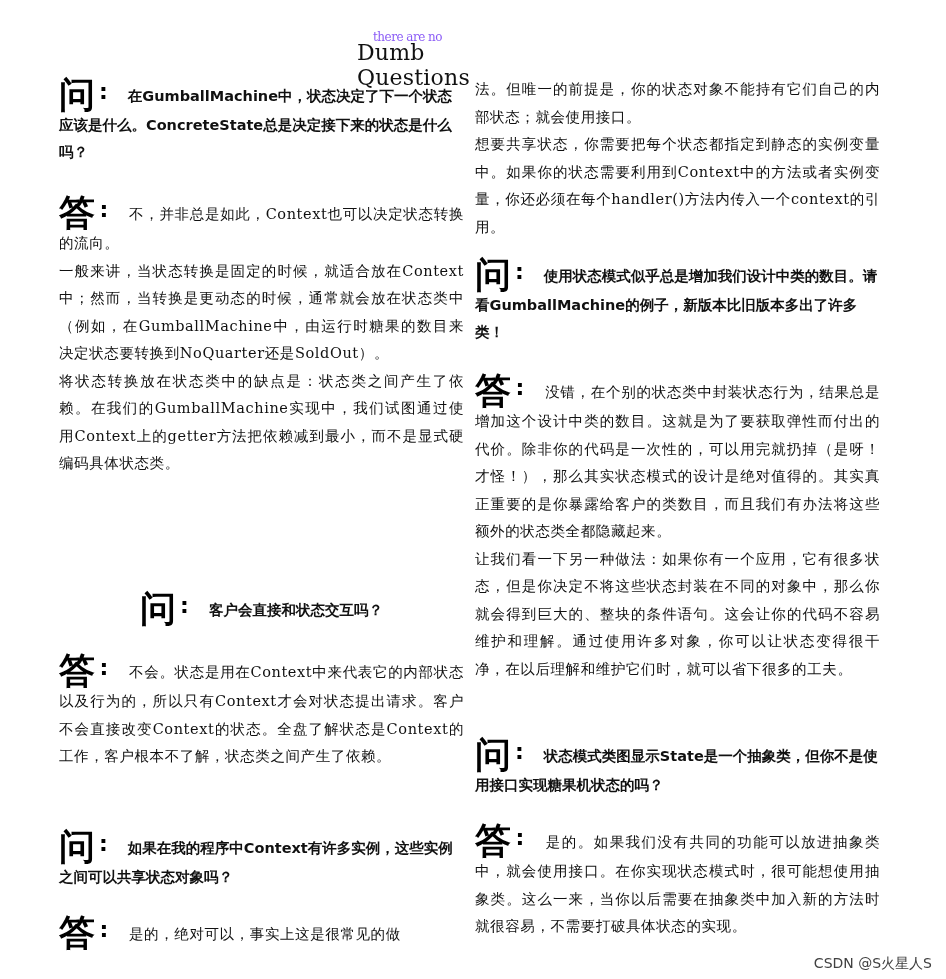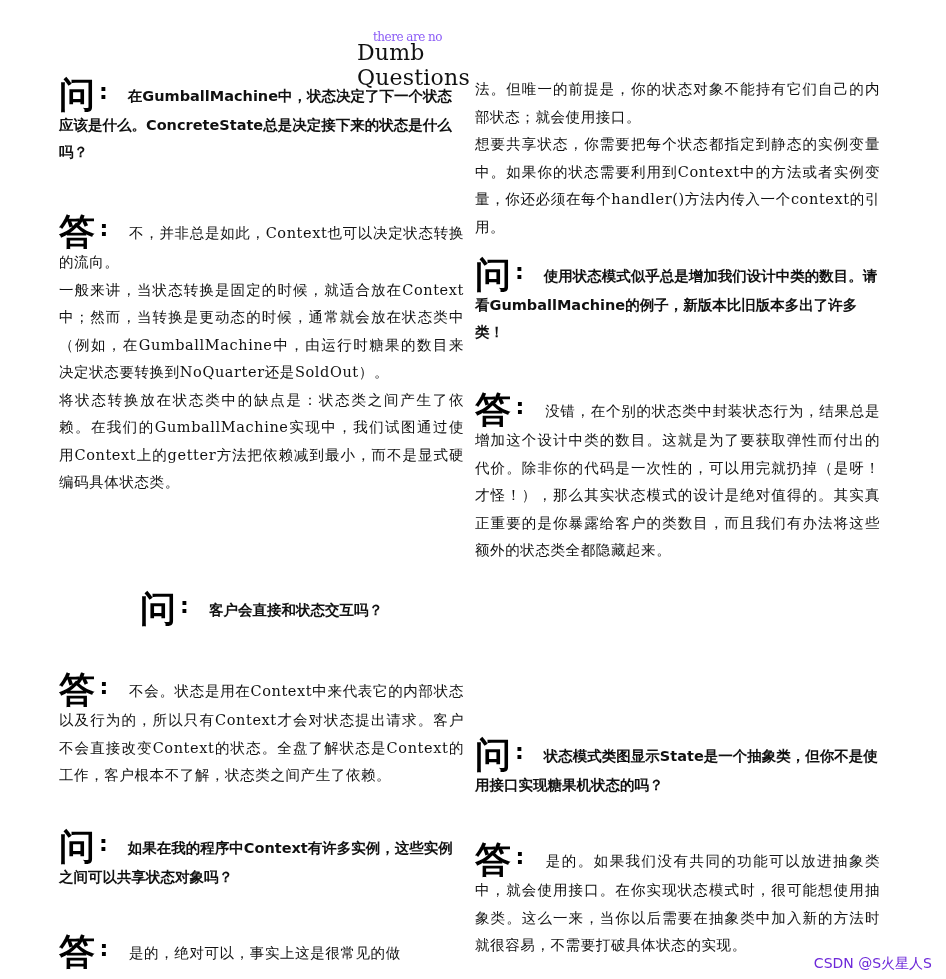--- a/index.html
+++ b/index.html
@@ -38,30 +38,29 @@
     font-size: 22px; margin-right: 20px; color: #000;
   }
   .q-text {
     font-family: "DejaVu Sans", "Liberation Sans", sans-serif;
     font-weight: bold; font-size: 14.5px; line-height: 27px;
   }
   .a-text {
     font-family: "DejaVu Serif", "Liberation Serif", serif;
     font-size: 14.5px; line-height: 27.5px; text-align: justify;
     letter-spacing: 0.6px;
-    margin-top: 19px;
   }
   .para {
     font-family: "DejaVu Serif", "Liberation Serif", serif;
     font-size: 14.5px; line-height: 27.5px; text-align: justify;
     letter-spacing: 0.6px; margin: 0;
   }
   .watermark {
     position: absolute; right: 14px; bottom: 6px;
-    font-family: "DejaVu Sans", sans-serif; font-size: 14px; color: #6d28d9;
+    font-family: "DejaVu Sans", sans-serif; font-size: 14px; color: #404040;
   }
 </style>
 </head>
 <body>
 
 <div class="header">
   <span class="small">there are no</span>
   <span class="big">Dumb Questions</span>
 </div>
 
@@ -116,20 +115,21 @@
   <div class="qa" style="top:180px;">
     <div class="q-text">
       <span class="marker">问</span><span class="colon">:</span><span>使用状态模式似乎总是增加我们设计中类的数目。请看GumballMachine的例子，新版本比旧版本多出了许多类！</span>
     </div>
   </div>
 
   <div class="qa" style="top:296px;">
     <div class="a-text">
       <span class="marker">答</span><span class="colon">:</span><span>没错，在个别的状态类中封装状态行为，结果总是增加这个设计中类的数目。这就是为了要获取弹性而付出的代价。除非你的代码是一次性的，可以用完就扔掉（是呀！才怪！），那么其实状态模式的设计是绝对值得的。其实真正重要的是你暴露给客户的类数目，而且我们有办法将这些额外的状态类全都隐藏起来。</span>
     </div>
+    <p class="para">让我们看一下另一种做法：如果你有一个应用，它有很多状态，但是你决定不将这些状态封装在不同的对象中，那么你就会得到巨大的、整块的条件语句。这会让你的代码不容易维护和理解。通过使用许多对象，你可以让状态变得很干净，在以后理解和维护它们时，就可以省下很多的工夫。</p>
   </div>
 
   <div class="qa" style="top:660px;">
     <div class="q-text">
       <span class="marker">问</span><span class="colon">:</span><span>状态模式类图显示State是一个抽象类，但你不是使用接口实现糖果机状态的吗？</span>
     </div>
   </div>
 
   <div class="qa" style="top:746px;">
     <div class="a-text">

